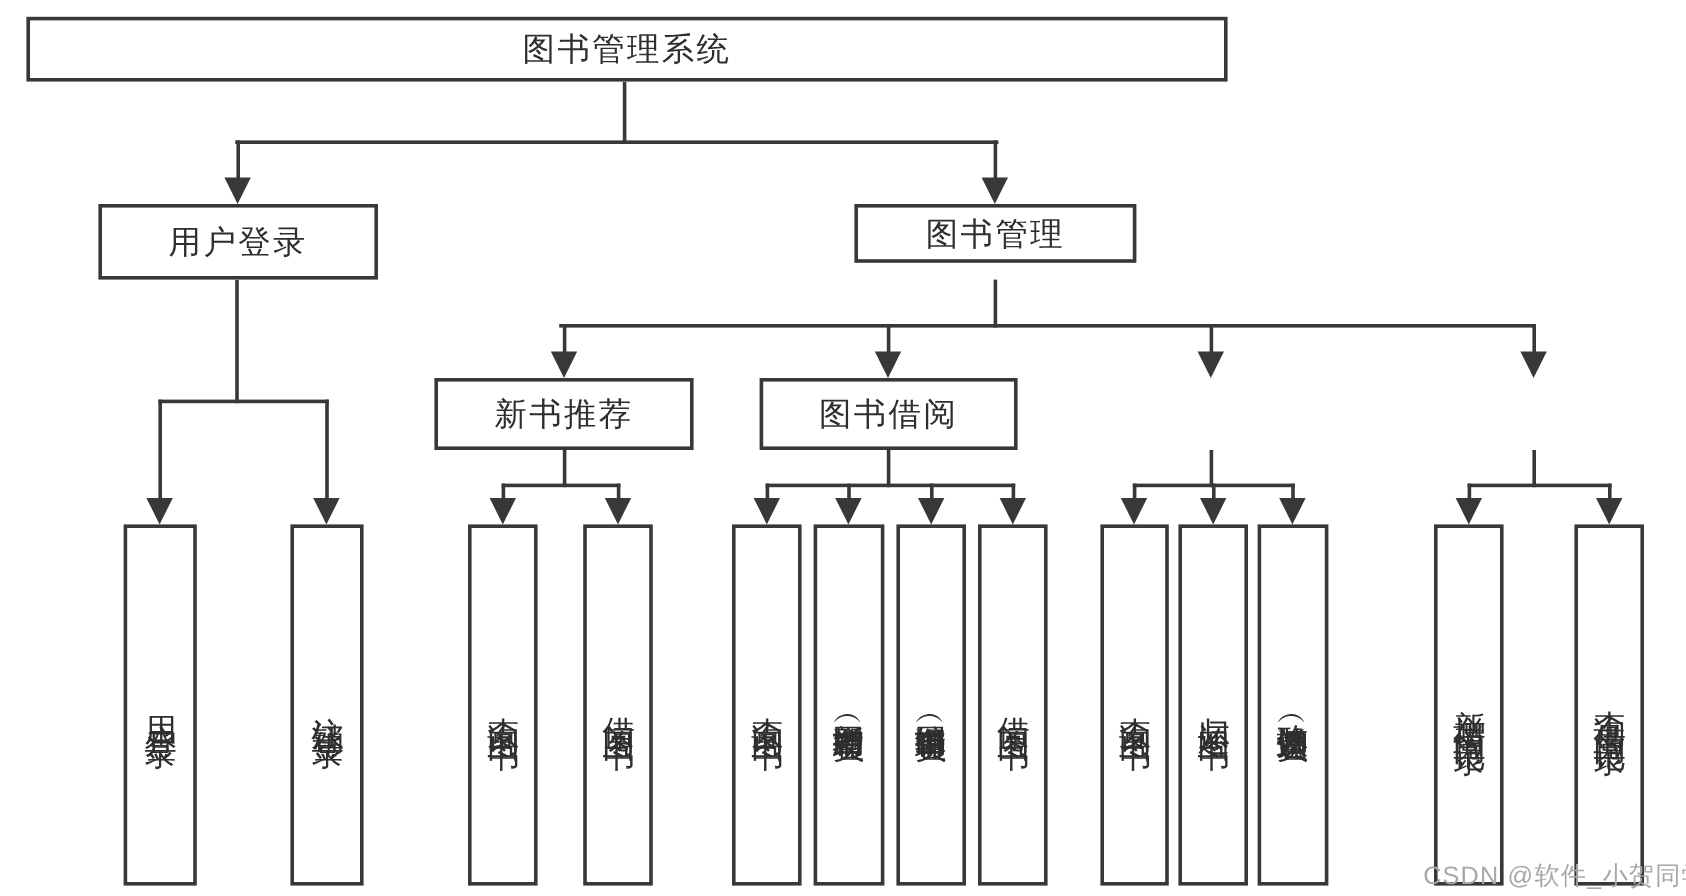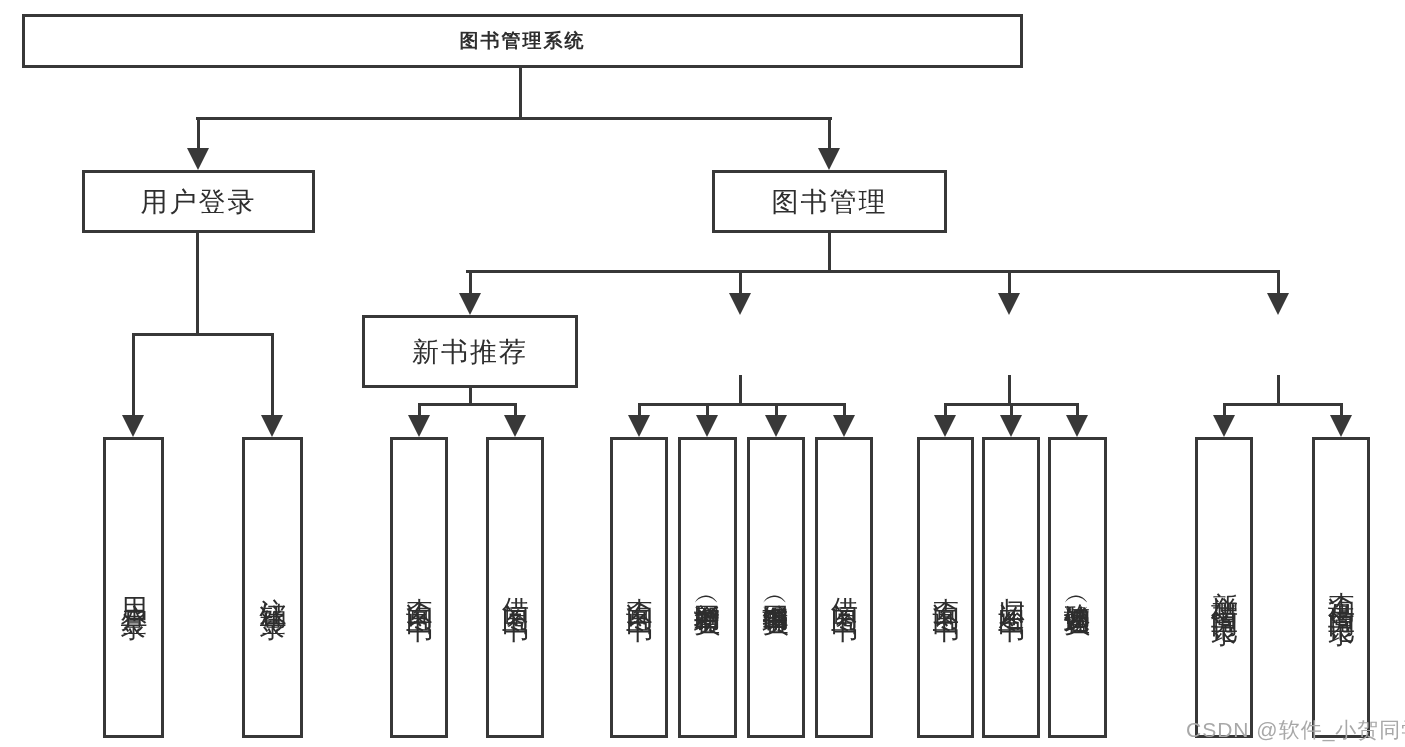--- a/index.html
+++ b/index.html
@@ -6,21 +6,21 @@
   body { width:1405px; height:747px; overflow:hidden;
          font-family:"Liberation Sans", sans-serif; }
   .canvas { position:relative; width:1405px; height:747px; background:#ffffff; }
 
   .box {
     position:absolute; box-sizing:border-box;
     border:3px solid #383838; background:#ffffff;
     display:flex; align-items:center; justify-content:center;
     color:#2e2e2e; font-size:27px; letter-spacing:2px; z-index:2;
   }
-  .box.root { font-size:19px;font-weight:bold; }
+  .box.root { font-size:27px; }
 
   .leaf {
     position:absolute; box-sizing:border-box;
     border:3px solid #383838; background:#ffffff;
     display:flex; align-items:center; justify-content:center;
     color:#2e2e2e; z-index:2;
   }
   .leaf span {
     writing-mode:vertical-lr;
     font-size:27px; letter-spacing:6px; line-height:1;
@@ -53,21 +53,21 @@
   <div class="vline" style="left:519px; top:68px;  height:51px;"></div>
   <div class="hline" style="left:196px; top:117px; width:636px;"></div>
   <div class="vline" style="left:197px; top:117px; height:32px;"></div>
   <div class="ahead" style="left:187px; top:148px;"></div>
   <div class="vline" style="left:828px; top:117px; height:32px;"></div>
   <div class="ahead" style="left:818px; top:148px;"></div>
 
   <div class="box" style="left:82px; top:170px; width:233px; height:63px;">
     <span>用户登录</span>
   </div>
-  <div class="box" style="left:712px; top:170px; width:235px; height:63px;">
+  <div class="box" style="left:712px; top:170px; width:235px; height:49px;">
     <span>图书管理</span>
   </div>
 
   <div class="vline" style="left:196px; top:233px; height:103px;"></div>
   <div class="hline" style="left:132px; top:333px; width:142px;"></div>
   <div class="vline" style="left:132px; top:333px; height:83px;"></div>
   <div class="ahead" style="left:122px; top:415px;"></div>
   <div class="vline" style="left:271px; top:333px; height:83px;"></div>
   <div class="ahead" style="left:261px; top:415px;"></div>
 
@@ -75,22 +75,25 @@
   <div class="hline" style="left:466px; top:270px; width:813px;"></div>
   <div class="vline" style="left:469px;  top:270px; height:24px;"></div>
   <div class="ahead" style="left:459px;  top:293px;"></div>
   <div class="vline" style="left:739px;  top:270px; height:24px;"></div>
   <div class="ahead" style="left:729px;  top:293px;"></div>
   <div class="vline" style="left:1008px; top:270px; height:24px;"></div>
   <div class="ahead" style="left:998px;  top:293px;"></div>
   <div class="vline" style="left:1277px; top:270px; height:24px;"></div>
   <div class="ahead" style="left:1267px; top:293px;"></div>
 
-  <div class="box" style="left:362px; top:315px; width:216px; height:73px;text-align:right;">
+  <div class="box" style="left:362px; top:315px; width:216px; height:60px;text-align:right;">
     <span>新书推荐</span>
+  </div>
+  <div class="box" style="left:633px; top:315px; width:215px; height:60px;">
+    <span>图书借阅</span>
   </div>
 
   <div class="vline" style="left:469px; top:375px; height:31px;"></div>
   <div class="hline" style="left:418px; top:403px; width:99px;"></div>
   <div class="vline" style="left:418px; top:403px; height:13px;"></div>
   <div class="ahead" style="left:408px; top:415px;"></div>
   <div class="vline" style="left:514px; top:403px; height:13px;"></div>
   <div class="ahead" style="left:504px; top:415px;"></div>
 
   <div class="vline" style="left:739px; top:375px; height:31px;"></div>

